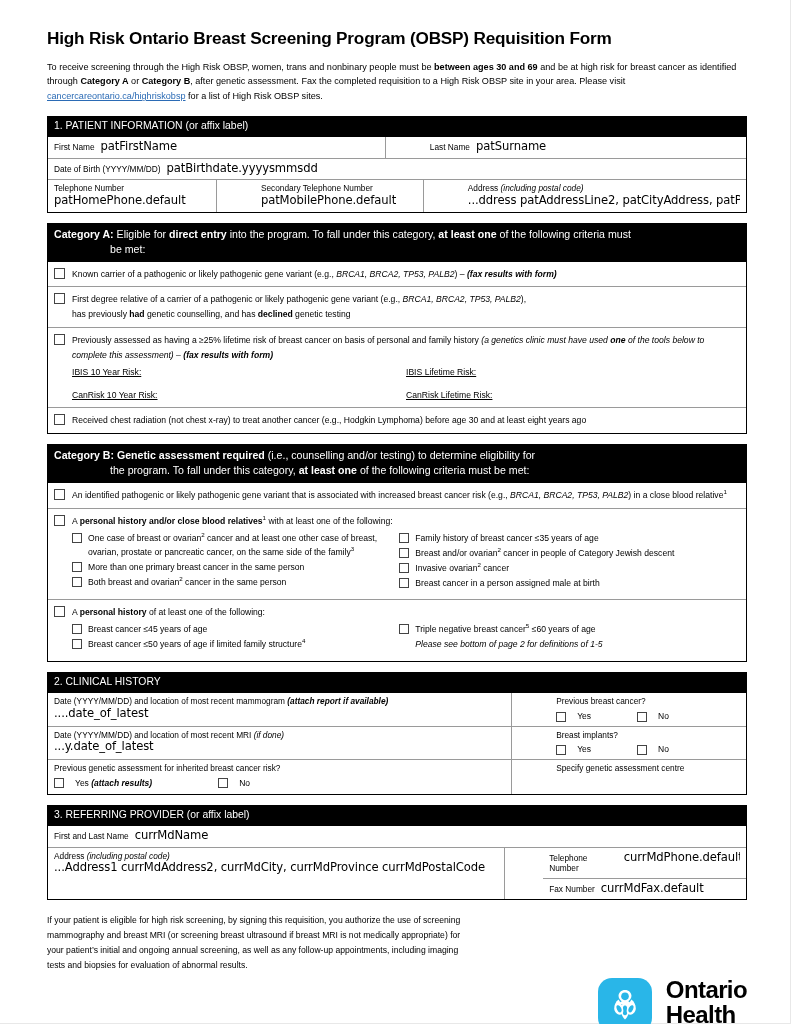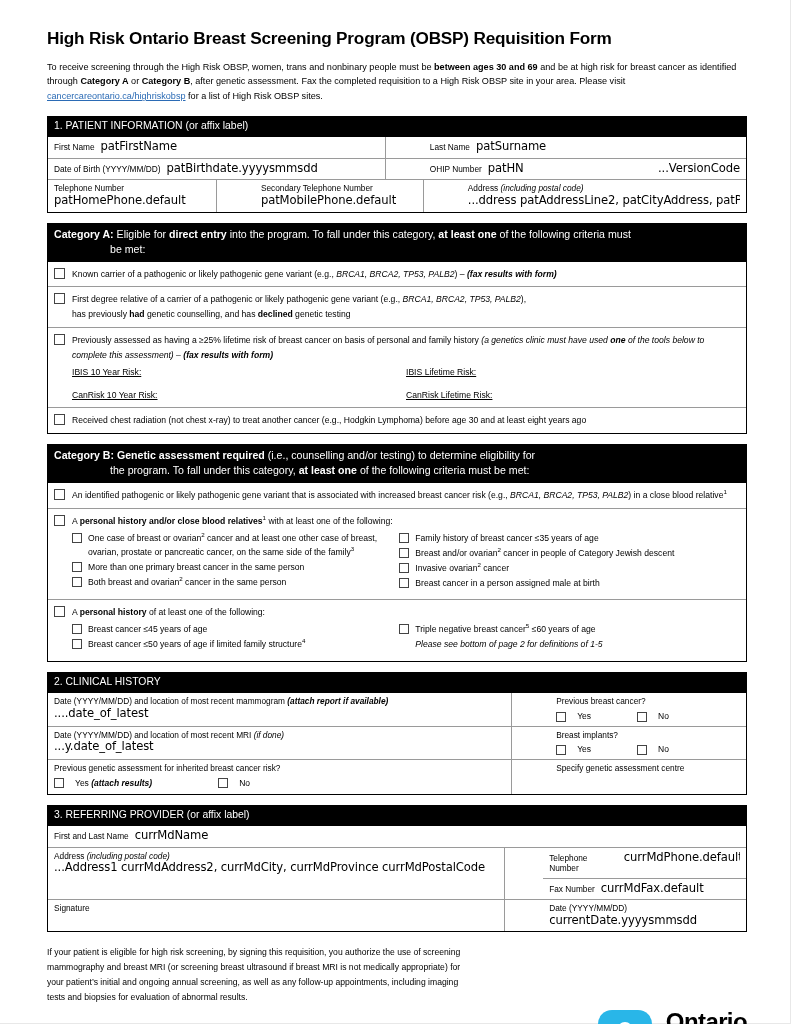--- a/index.html
+++ b/index.html
@@ -266,27 +266,20 @@
           <span class="fval">patSurname</span>
         </div>
       </div>
     </div>
 
     <div class="row">
       <div class="cell" style="width:48.4%;flex:0 0 48.4%;">
         <div class="inline-row">
           <span class="flbl">Date of Birth (YYYY/MM/DD)</span>
           <span class="fval">patBirthdate.yyyysmmsdd</span>
-        </div>
-      </div>
-      <div class="cell">
-        <div class="inline-row">
-          <span class="flbl">OHIP Number</span>
-          <span class="fval">patHN</span>
-          <span class="fval pushright">...VersionCode</span>
         </div>
       </div>
     </div>
 
     <div class="row">
       <div class="cell" style="width:24.2%;flex:0 0 24.2%;">
         <div class="flbl">Telephone Number</div>
         <div class="fval">patHomePhone.default</div>
       </div>
       <div class="cell" style="width:24.2%;flex:0 0 24.2%;">
@@ -518,29 +511,20 @@
         </div>
         <div style="padding:3px 6px 4px 6px;">
           <div class="inline-row">
             <span class="flbl">Fax Number</span>
             <span class="fval">currMdFax.default</span>
           </div>
         </div>
       </div>
     </div>
 
-    <div class="row">
-      <div class="cell" style="width:65.5%;flex:0 0 65.5%;padding-bottom:14px;">
-        <div class="flbl">Signature</div>
-      </div>
-      <div class="cell">
-        <div class="flbl">Date (YYYY/MM/DD)</div>
-        <div class="fval">currentDate.yyyysmmsdd</div>
-      </div>
-    </div>
 
   </div>
 
   <div class="footer-wrap">
     <div class="footer-text">If your patient is eligible for high risk screening, by signing this requisition, you authorize the use of screening mammography and breast MRI (or screening breast ultrasound if breast MRI is not medically appropriate) for your patient’s initial and ongoing annual screening, as well as any follow-up appointments, including imaging tests and biopsies for evaluation of abnormal results.</div>
     <div class="logo-block">
       <div class="logo-mark">
         <svg viewBox="0 0 100 100" width="54" height="54" aria-hidden="true">
           <g fill="#ffffff">
             <path d="M50 22 C43 22 38 27 38 33 C38 38 41 41 44 43 C40 45 37 49 37 54 C37 61 43 67 50 67 C57 67 63 61 63 54 C63 49 60 45 56 43 C59 41 62 38 62 33 C62 27 57 22 50 22 Z M50 28 C53.5 28 56 30.5 56 34 C56 37.5 53.5 40 50 40 C46.5 40 44 37.5 44 34 C44 30.5 46.5 28 50 28 Z M43 48 C46 48 48.5 50.5 48.5 54 C48.5 57.5 46 60 43 60 C40 60 43.5 60 43 60 C40 60 43 48 43 48 Z"></path>

